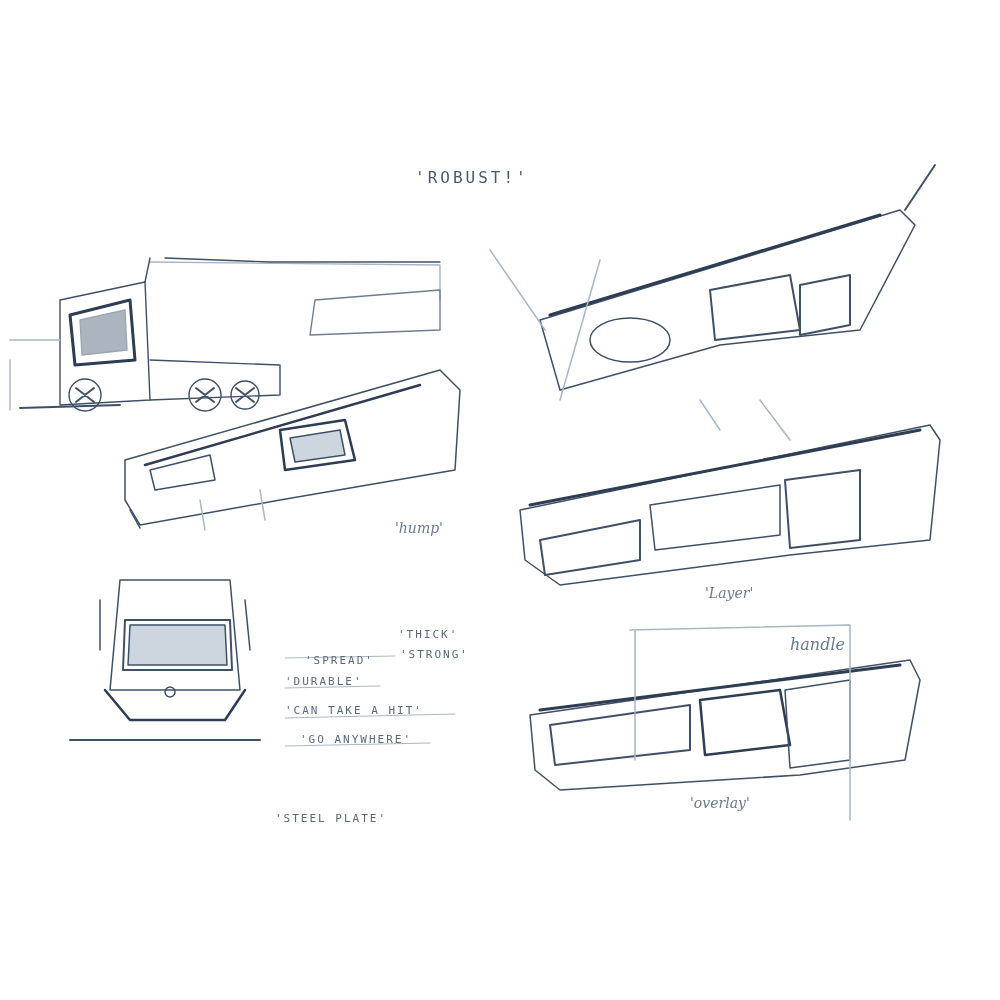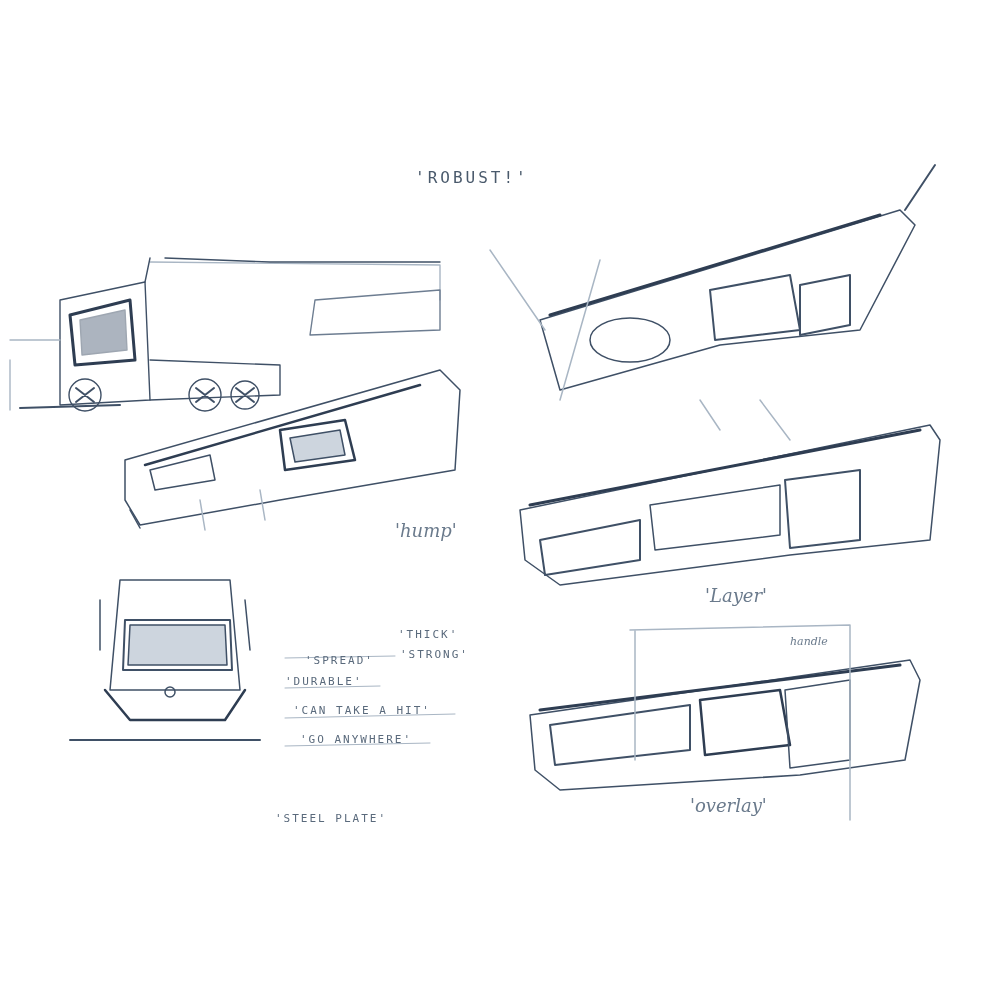--- a/index.html
+++ b/index.html
@@ -1,19 +1,19 @@
 <!DOCTYPE html>
 <html><head>
 <meta charset="utf-8">
 <style>
   html,body{margin:0;padding:0;background:#ffffff;}
   body{width:1000px;height:1000px;position:relative;overflow:hidden;font-family:"DejaVu Sans",sans-serif;}
   svg{position:absolute;left:0;top:0;}
   .note{position:absolute;color:#5a6a7c;font-family:"DejaVu Sans Mono",monospace;font-size:11px;letter-spacing:2px;white-space:nowrap;}
-  .script{position:absolute;color:#6a7a8c;font-family:"DejaVu Serif",serif;font-style:italic;font-size:18px;white-space:nowrap;}
+  .script{position:absolute;color:#6a7a8c;font-family:"DejaVu Serif",serif;font-style:italic;font-size:14px;white-space:nowrap;}
   .title-note{position:absolute;color:#4a5a6c;font-family:"DejaVu Sans Mono",monospace;font-size:16px;letter-spacing:3px;}
 </style>
 </head>
 <body>
 
 <svg width="1000" height="1000" viewBox="0 0 1000 1000">
   <g fill="none" stroke="#3f5066" stroke-linecap="round" stroke-linejoin="round">
 
     <g stroke-width="1.4">
       <path d="M150 262 L440 265 L440 300" stroke="#a9b6c4"></path>
@@ -84,21 +84,21 @@
       <path d="M285 658 L395 656 M285 688 L380 686 M285 718 L455 714 M285 746 L430 743"></path>
     </g>
   </g>
 </svg>
 
 <div class="title-note" style="left:415px;top:168px;">'ROBUST!'</div>
 
 <div class="script" style="left:395px;top:520px;">'hump'</div>
 <div class="script" style="left:705px;top:585px;text-align:right;">'Layer'</div>
 <div class="script" style="left:690px;top:795px;">'overlay'</div>
-<div class="script" style="left:790px;top:635px;font-size:11px;">handle</div>
+<div class="script" style="left:790px;top:635px;font-size:16px;">handle</div>
 
 <div class="note" style="left:305px;top:642px;margin-top:12px;">'SPREAD'</div>
 <div class="note" style="left:398px;top:628px;">'THICK'</div>
 <div class="note" style="left:400px;top:648px;">'STRONG'</div>
 <div class="note" style="left:285px;top:675px;text-align:center;">'DURABLE'</div>
-<div class="note" style="left:285px;top:704px;margin-left:8px;">'CAN TAKE A HIT'</div>
+<div class="note" style="left:285px;top:704px;">'CAN TAKE A HIT'</div>
 <div class="note" style="left:300px;top:733px;text-align:right;">'GO ANYWHERE'</div>
 <div class="note" style="left:275px;top:768px;margin-top:44px;">'STEEL PLATE'</div>
 
 </body></html>

